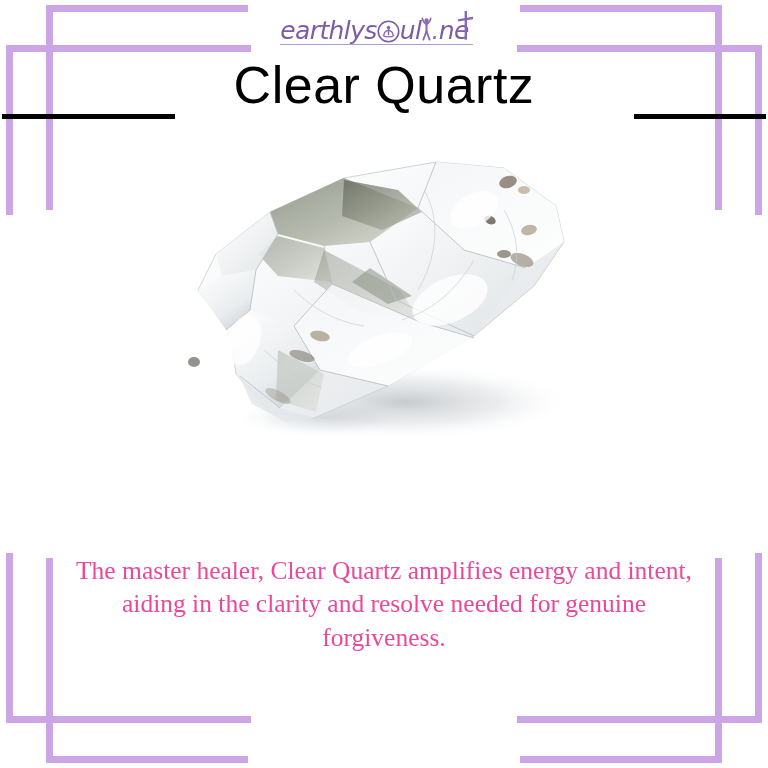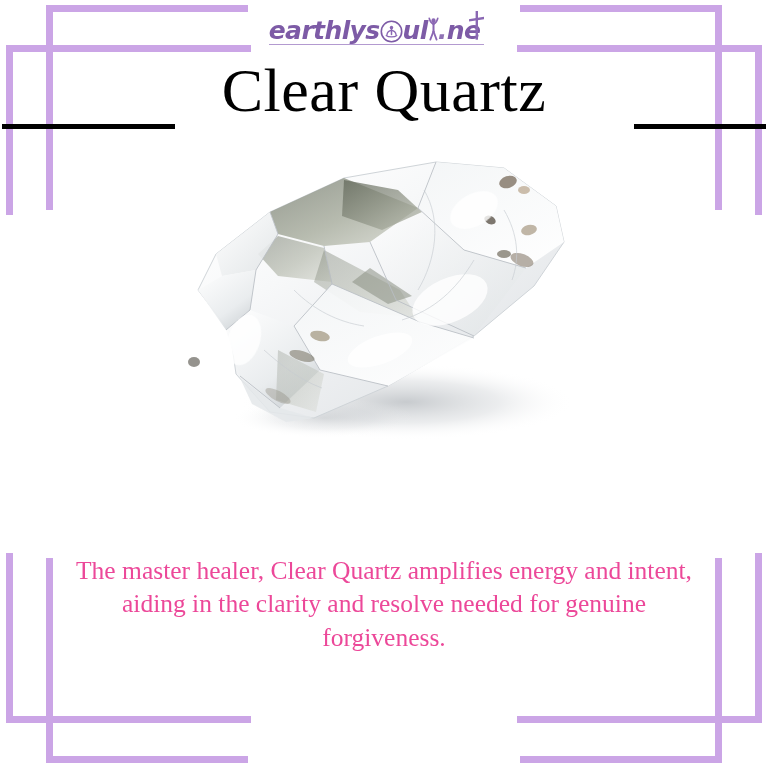--- a/index.html
+++ b/index.html
@@ -42,21 +42,20 @@
   .br-br-inner { right: 6px;  bottom: 45px;width: 245px; height: 170px; border-bottom-width: 7px; border-right-width: 7px; }
 
   
   .logo-wrap {
     position: absolute;
     top: 12px;
     left: 0;
     width: 753px;
     text-align: center;
     line-height: 1;
-    font-weight: bold;
   }
   .logo {
     display: inline-flex;
     align-items: flex-end;
     justify-content: center;
     gap: 0px;
     position: relative;
   }
   .logo-txt {
     font-family: "DejaVu Sans", sans-serif;
@@ -103,22 +102,22 @@
   .title-block {
     position: absolute;
     top: 58px;
     left: 0;
     width: 768px;
     text-align: center;
   }
   .title {
     display: inline-block;
     position: relative;
-    font-family: Liberation Serif, serif;
-    font-size: 62px;
+    font-family: Liberation Sans, sans-serif;
+    font-size: 52px;
     font-weight: 400;
     color: #000000;
     letter-spacing: 0.5px;
     line-height: 1.05;
     padding: 0 2px;
   }
   .title-rule-left {
     position: absolute;
     left: 2px;
     bottom: -6px;

